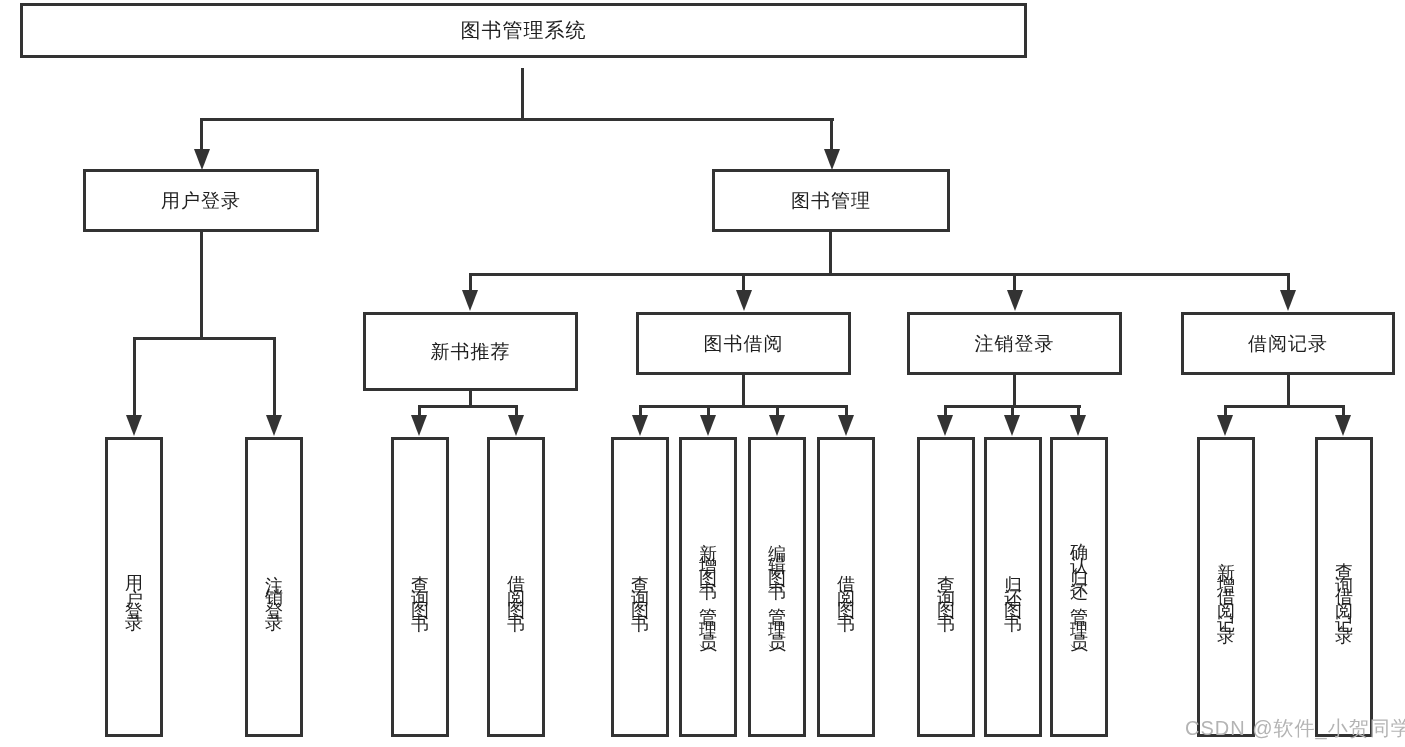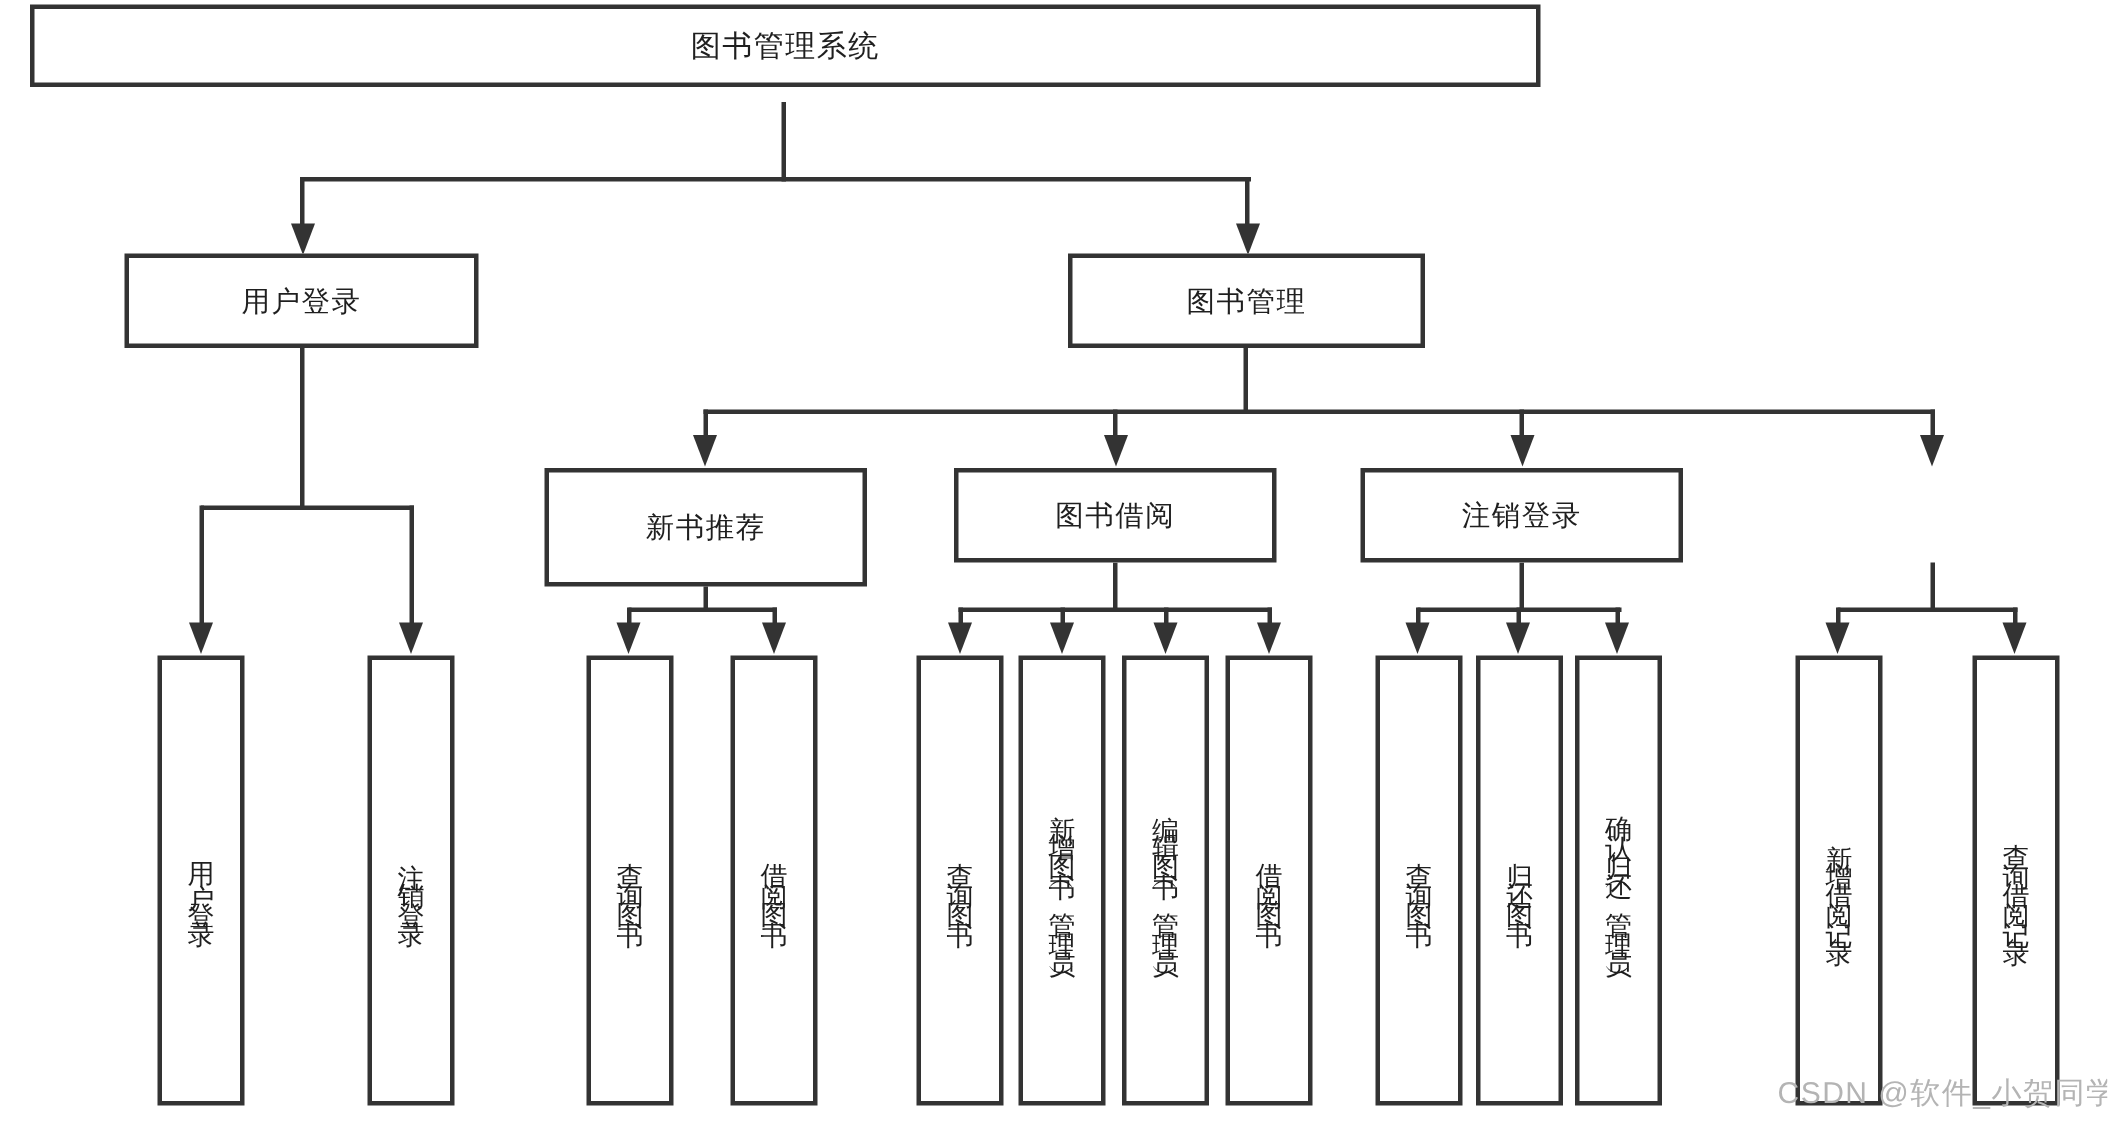--- a/index.html
+++ b/index.html
@@ -154,20 +154,23 @@
 
   <div class="box box-h" style="left:363px; top:312px; width:215px; height:79px;">
     <span>新书推荐</span>
   </div>
   <div class="box box-h" style="left:636px; top:312px; width:215px; height:63px;font-family:Liberation Mono, monospace;">
     <span>图书借阅</span>
   </div>
   <div class="box box-h" style="left:907px; top:312px; width:215px; height:63px;">
     <span>注销登录</span>
   </div>
+  <div class="box box-h" style="left:1181px; top:312px; width:214px; height:63px;">
+    <span>借阅记录</span>
+  </div>
 
   <div class="leaf" style="left:105px;">
     <span>用户登录</span>
   </div>
   <div class="leaf" style="left:245px;">
     <span>注销登录</span>
   </div>
 
   <div class="leaf" style="left:391px;">
     <span>查询图书</span>

